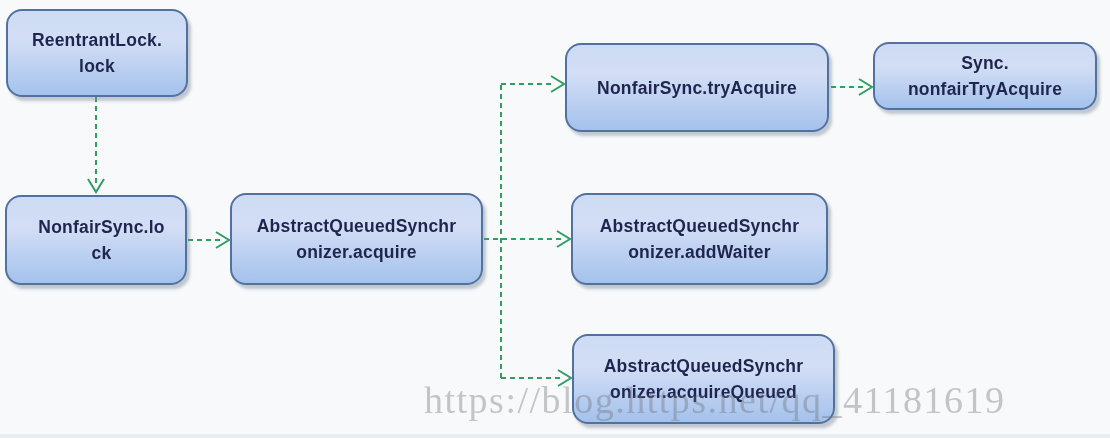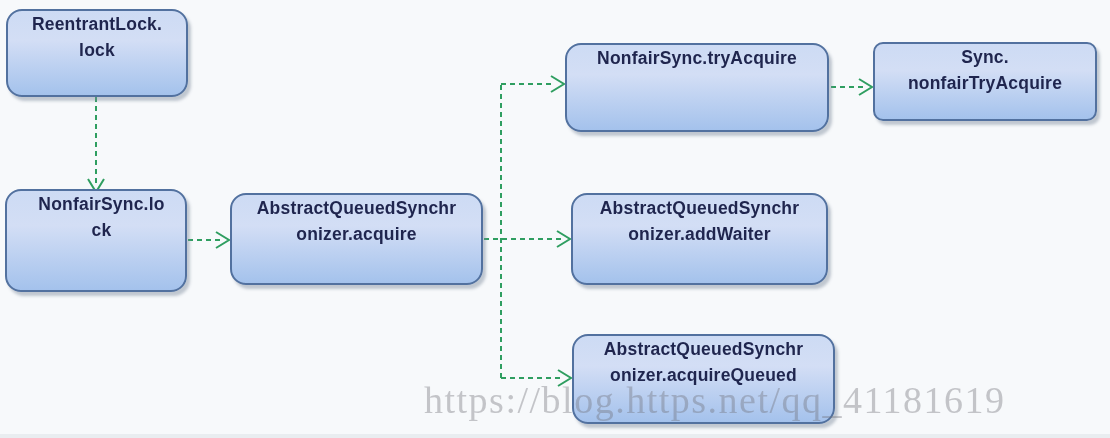--- a/index.html
+++ b/index.html
@@ -20,41 +20,42 @@
   .edge-layer {
     position: absolute;
     left: 0; top: 0;
     width: 1110px; height: 438px;
     z-index: 1;
   }
   .node {
     position: absolute;
     z-index: 2;
     display: flex;
+    align-items: center;
     justify-content: center;
     text-align: center;
     background: linear-gradient(180deg, #cddbf4 0%, #d3def5 35%, #bdd1f1 65%, #a4c2ec 100%);
     border: 2px solid #52719f;
     border-radius: 16px;
     box-shadow: 3px 4px 3px rgba(125,138,155,0.45);
     box-sizing: border-box;
   }
   .node-label {
     white-space: pre-line;
     font-size: 17.5px;
     font-weight: 600;
     line-height: 26px;
     letter-spacing: 0.2px;
     color: #1f254e;
   }
   .n0 { left: 6px;   top: 9px;   width: 182px; height: 88px; }
-  .n1 { left: 5px;   top: 189px; width: 182px; height: 103px; padding-left: 11px; }
+  .n1 { left: 5px;   top: 195px; width: 182px; height: 90px; padding-left: 11px; }
   .n2 { left: 230px; top: 193px; width: 253px; height: 92px; }
   .n3 { left: 565px; top: 43px;  width: 264px; height: 89px; }
-  .n4 { left: 873px; top: 42px;  width: 224px; height: 79px; border-radius: 10px; }
+  .n4 { left: 873px; top: 42px;  width: 224px; height: 68px; }
   .n5 { left: 571px; top: 193px; width: 257px; height: 92px; }
   .n6 { left: 572px; top: 334px; width: 263px; height: 90px; }
   .watermark {
     position: absolute;
     left: 424px; top: 378px;
     z-index: 3;
     font-family: "Liberation Serif", serif;
     font-size: 38px;
     letter-spacing: 1.5px;
     color: rgba(110, 110, 118, 0.38);

